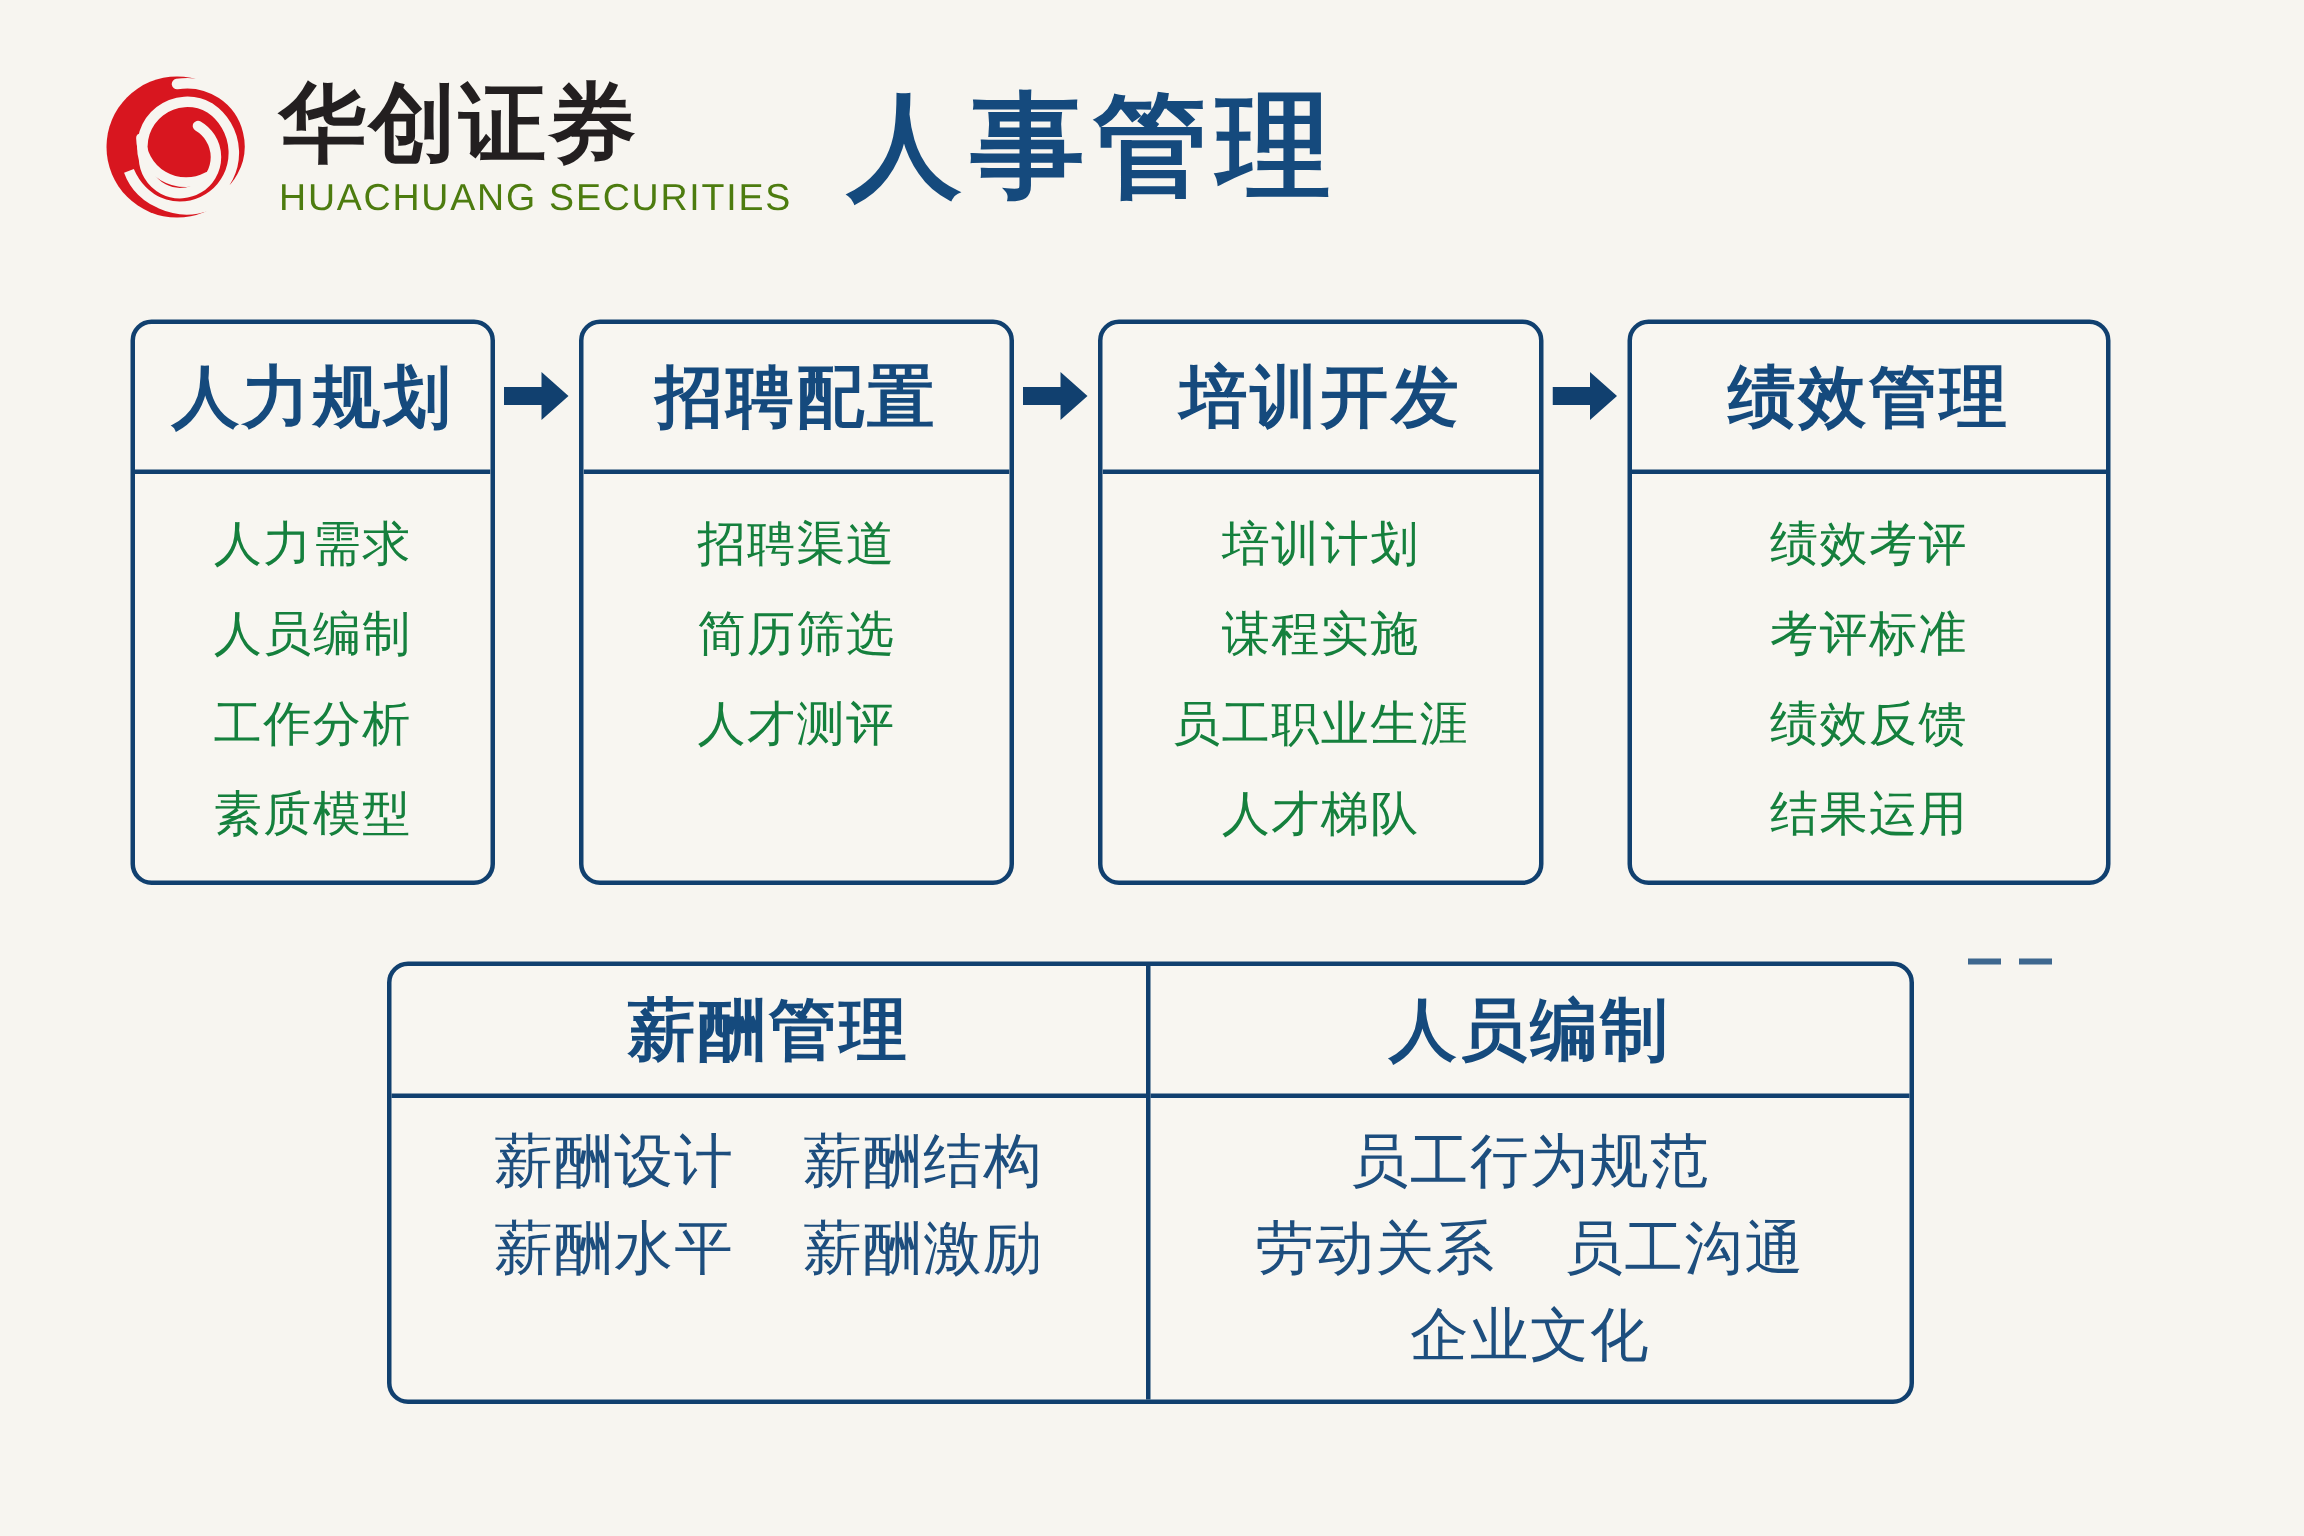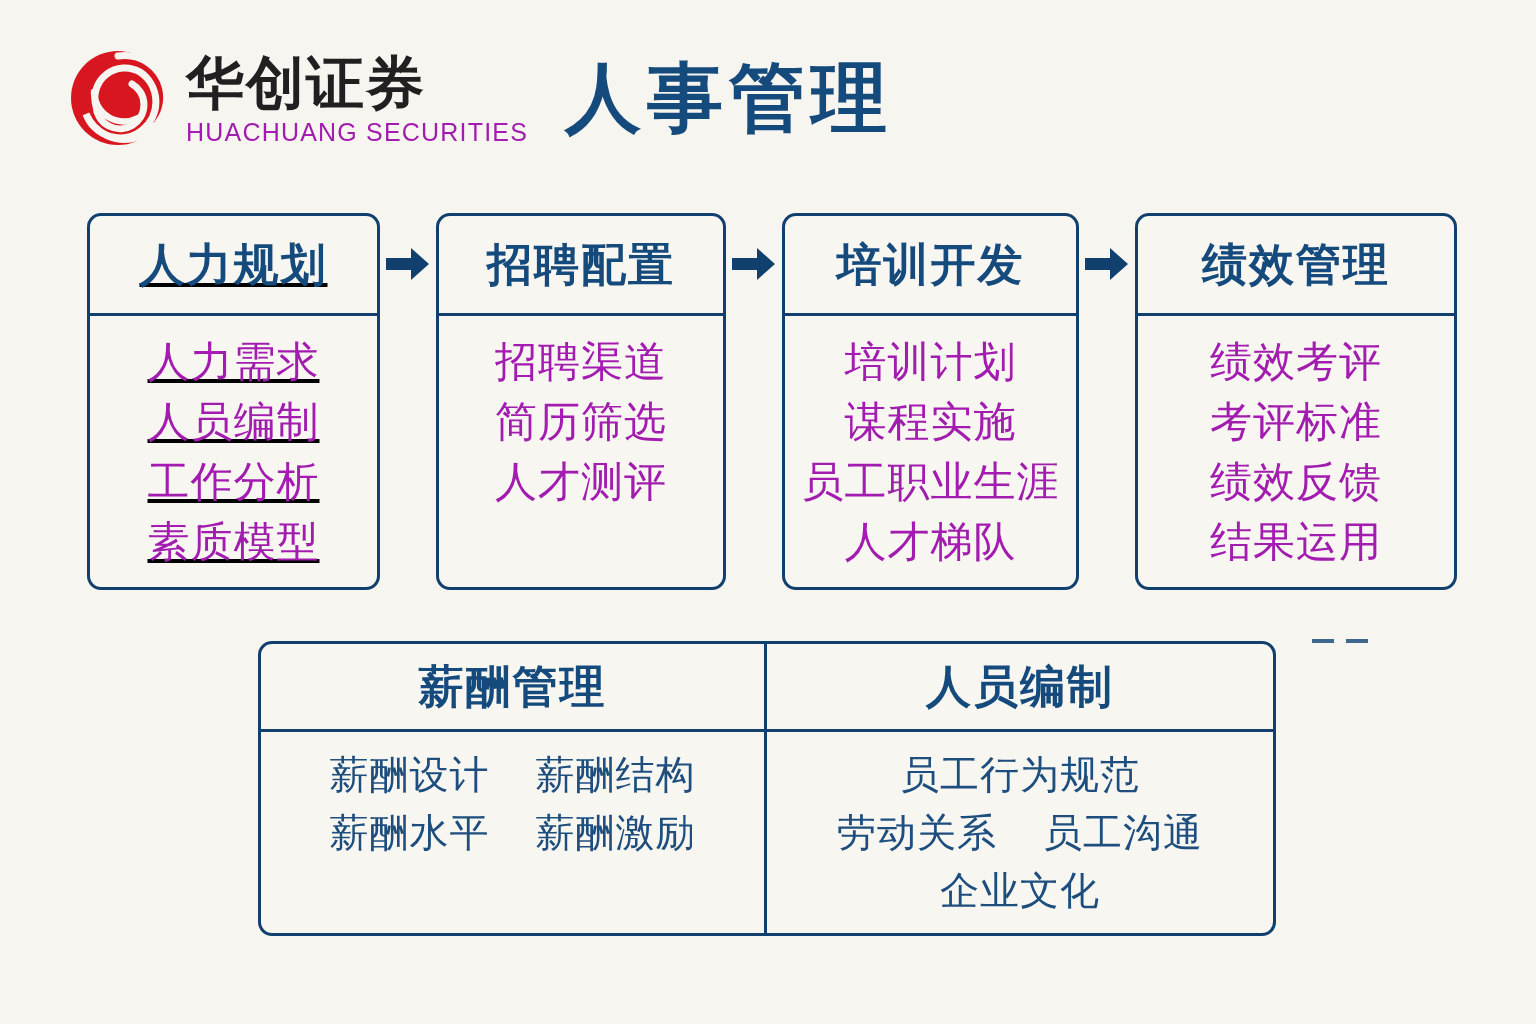--- a/index.html
+++ b/index.html
@@ -45,21 +45,21 @@
     font-size: 58px;
     font-weight: bold;
     color: #231f20;
     letter-spacing: 2px;
     line-height: 1.08;
     white-space: nowrap;
   }
   #brand-en {
     font-size: 25px;
     font-weight: normal;
-    color: #a21caf;
+    color: #4d7c0f;
     letter-spacing: 1.2px;
     line-height: 1.2;
     margin-top: 2px;
     white-space: nowrap;
   }
   #page-title {
     position: absolute;
     left: 565px;
     top: 50px;
     font-size: 76px;
@@ -83,21 +83,21 @@
   .flow-card {
     flex: 0 0 auto;
     border: 3px solid #11406f;
     border-radius: 14px;
     background: #f8f6f1;
     box-sizing: border-box;
     display: flex;
     flex-direction: column;
     overflow: hidden;
   }
-  .flow-card.w1 { width: 293px; text-decoration: underline; }
+  .flow-card.w1 { width: 243px; }
   .flow-card.w2 { width: 290px; }
   .flow-card.w3 { width: 297px; }
   .flow-card.w4 { width: 322px; }
 
   .card-header {
     height: 100px;
     box-sizing: border-box;
     border-bottom: 3px solid #11406f;
     display: flex;
     align-items: center;
@@ -110,22 +110,22 @@
   }
   .card-body {
     flex: 1;
     display: flex;
     flex-direction: column;
     align-items: center;
     justify-content: flex-start;
     padding-top: 16px;
   }
   .card-item {
-    font-size: 42px;
-    color: #a21caf;
+    font-size: 32px;
+    color: #15803d;
     letter-spacing: 1px;
     line-height: 60px;
     white-space: nowrap;
   }
   .arrow {
     flex: 0 0 auto;
     width: 56px;
     display: flex;
     align-items: flex-start;
     justify-content: center;

